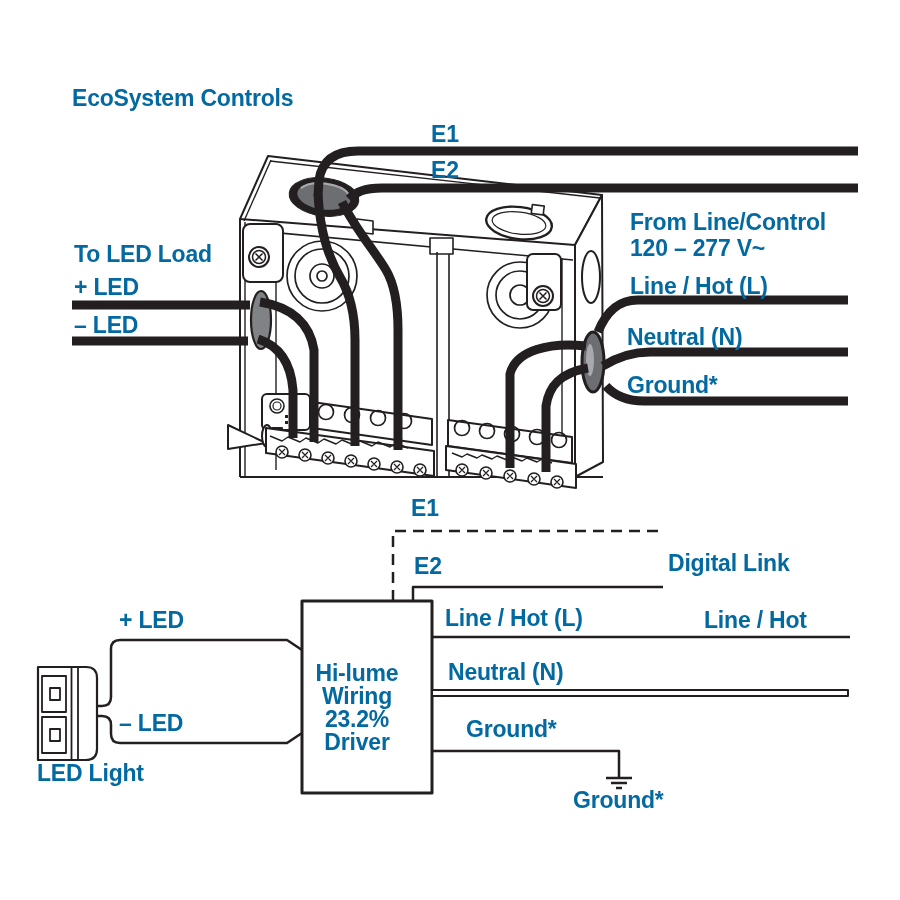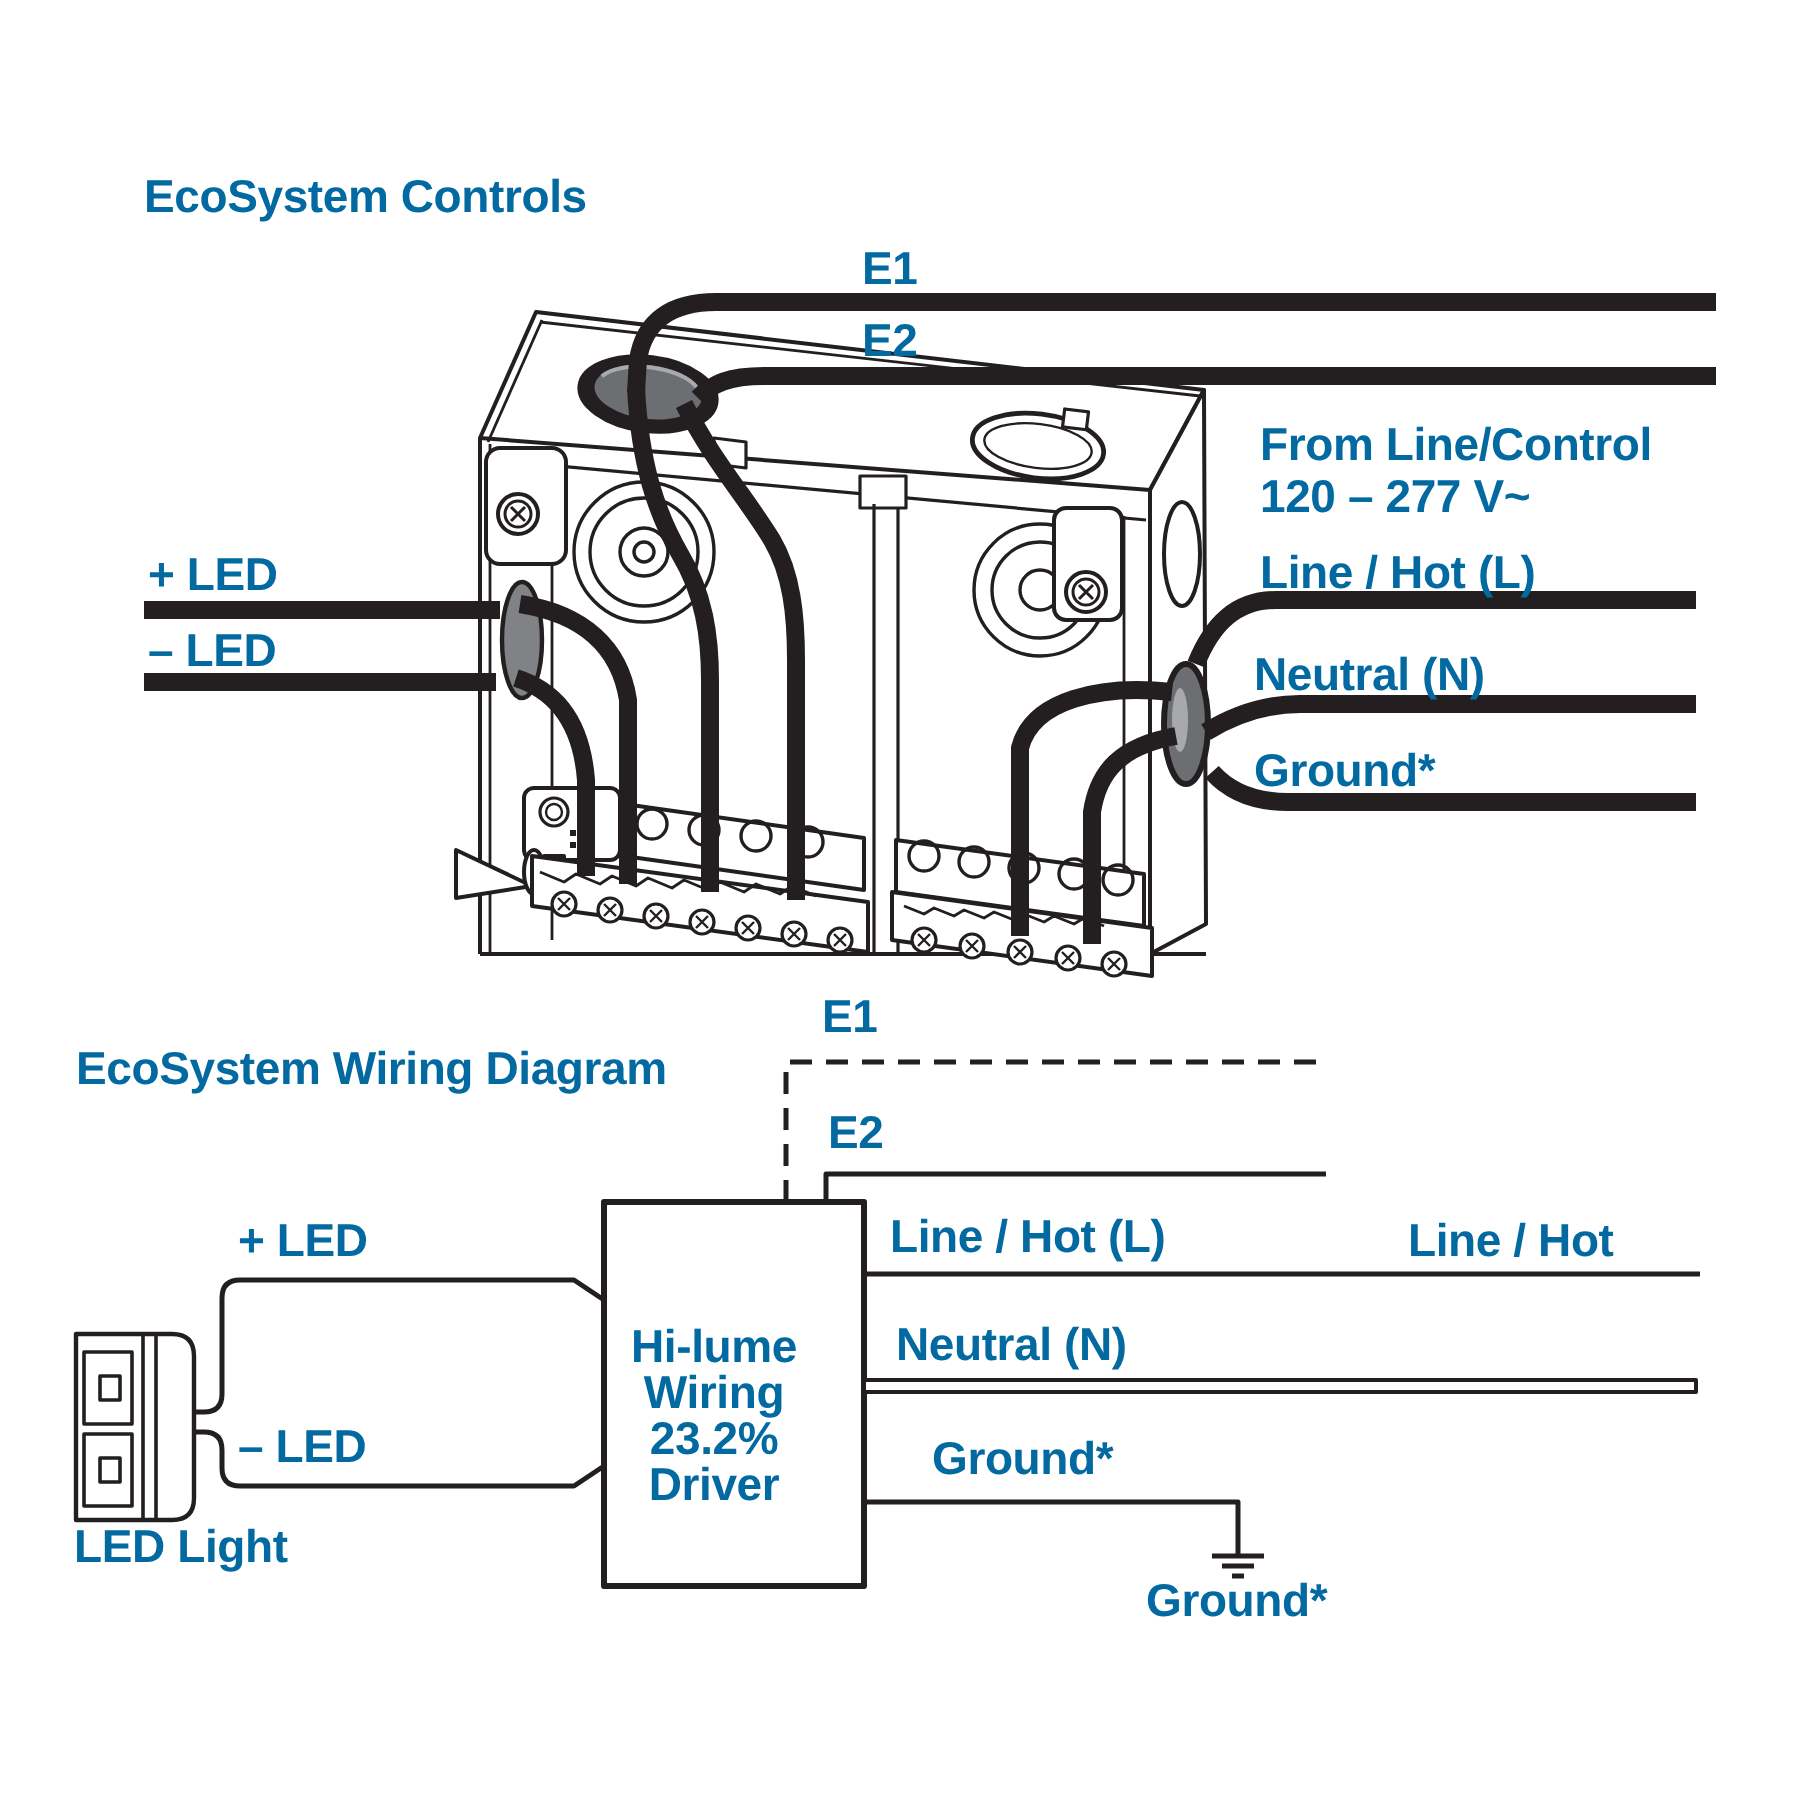--- a/index.html
+++ b/index.html
@@ -193,28 +193,29 @@
 
   <div class="lbl blk supply" style="left:630px;top:193px">
     <div>From Line/Control</div>
     <div>120 – 277 V~</div>
   </div>
 
   <div class="lbl" style="left:630px;top:274px">Line / Hot (L)</div>
   <div class="lbl" style="left:627px;top:325px">Neutral (N)</div>
   <div class="lbl" style="left:627px;top:373px">Ground*</div>
 
+  <div class="lbl" style="left:74px;top:242px">To LED Load</div>
   <div class="lbl" style="left:74px;top:275px">+ LED</div>
   <div class="lbl" style="left:74px;top:313px">– LED</div>
 
-  <div class="lbl" style="left:38px;top:522px">EcoSystem Wiring Diagram</div>
   <div class="lbl" style="left:411px;top:496px">E1</div>
   <div class="lbl" style="left:414px;top:554px">E2</div>
 
   <div class="lbl blk dlink" style="left:668px;top:535px">
+    <div>Digital Link</div>
   </div>
 
   <div class="lbl blk driver-label" style="left:302px;top:645px">
     <div>Hi-lume</div>
     <div>Wiring</div>
     <div>23.2%</div>
     <div>Driver</div>
   </div>
 
   <div class="lbl" style="left:119px;top:608px">+ LED</div>

